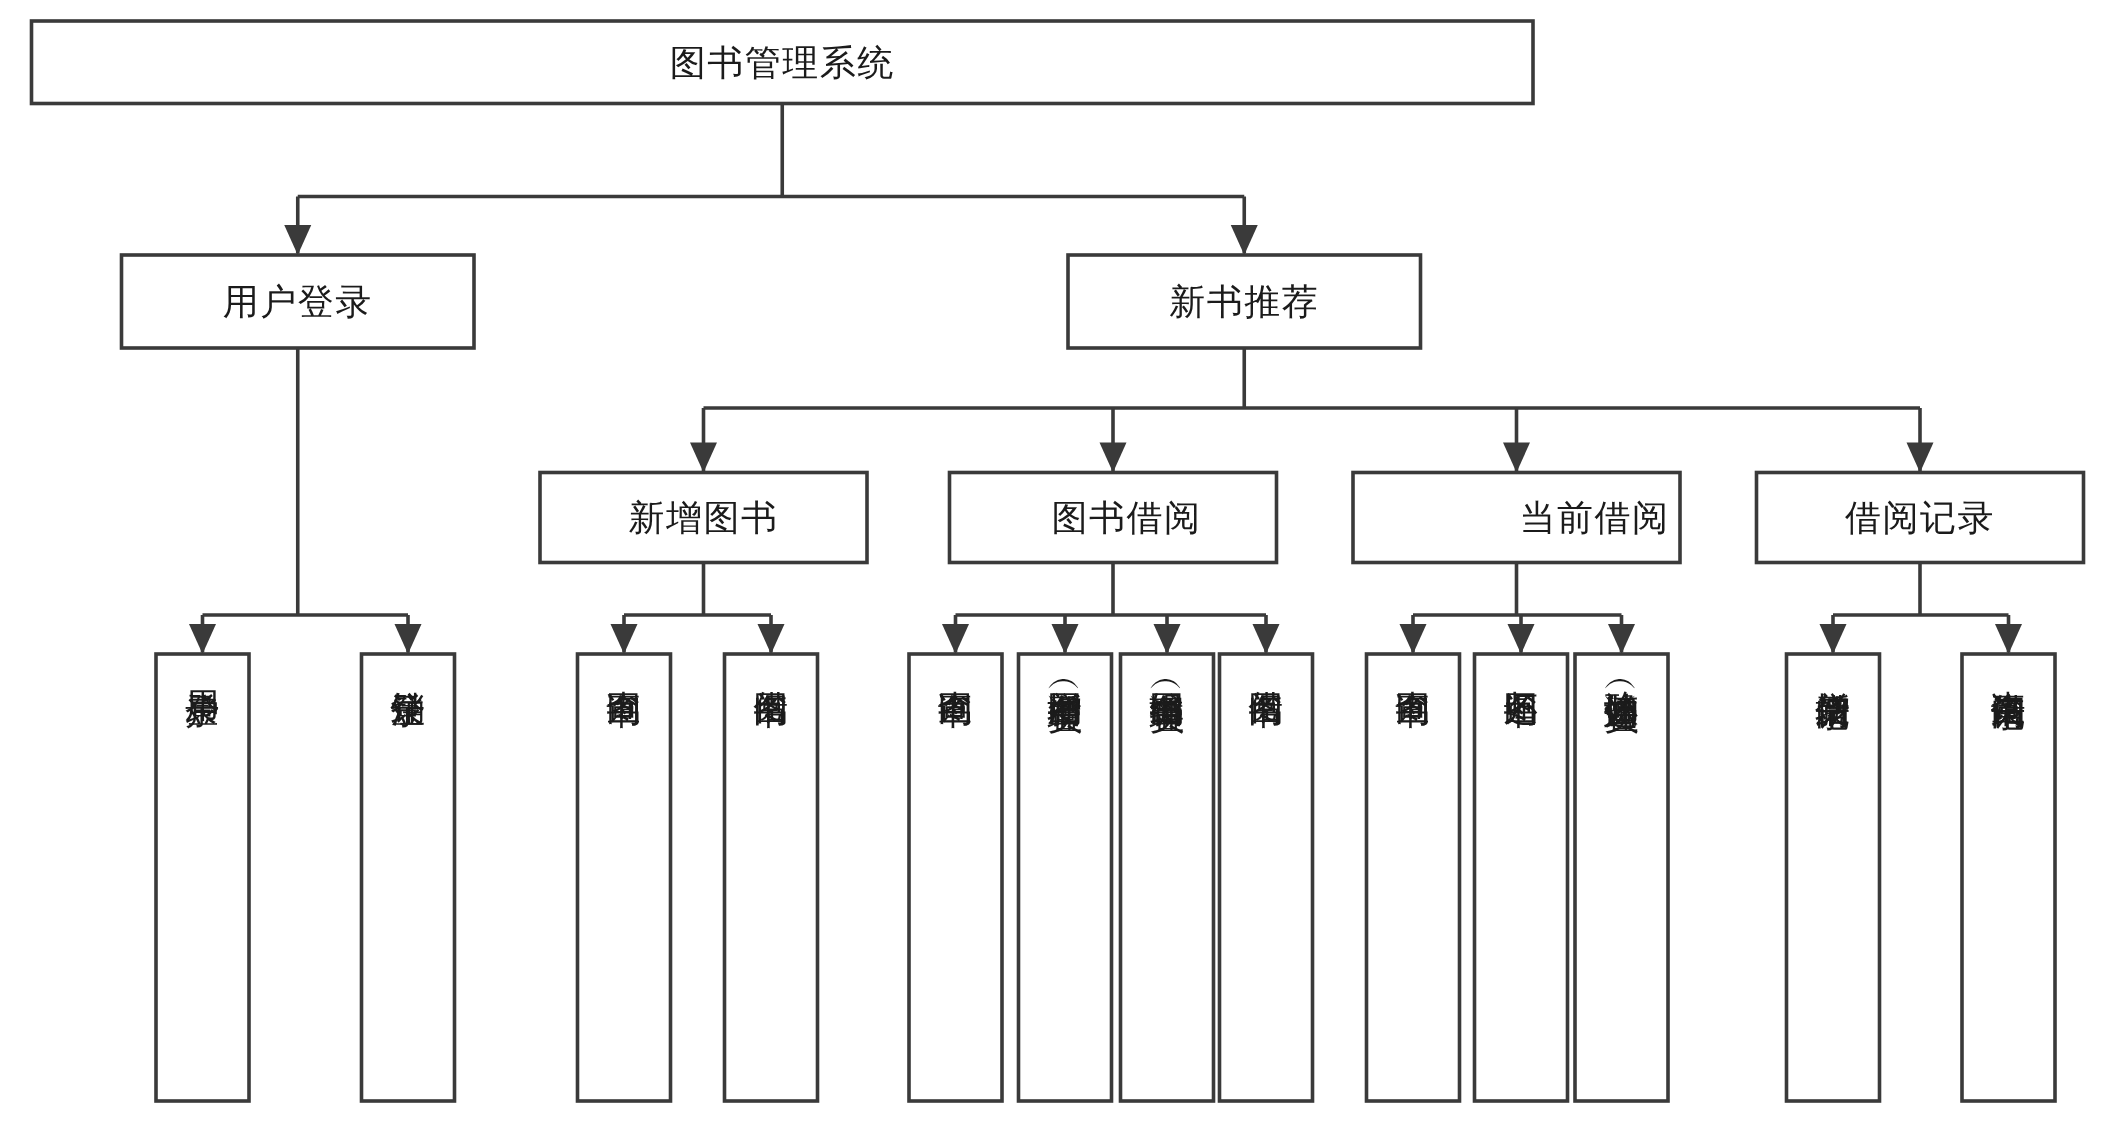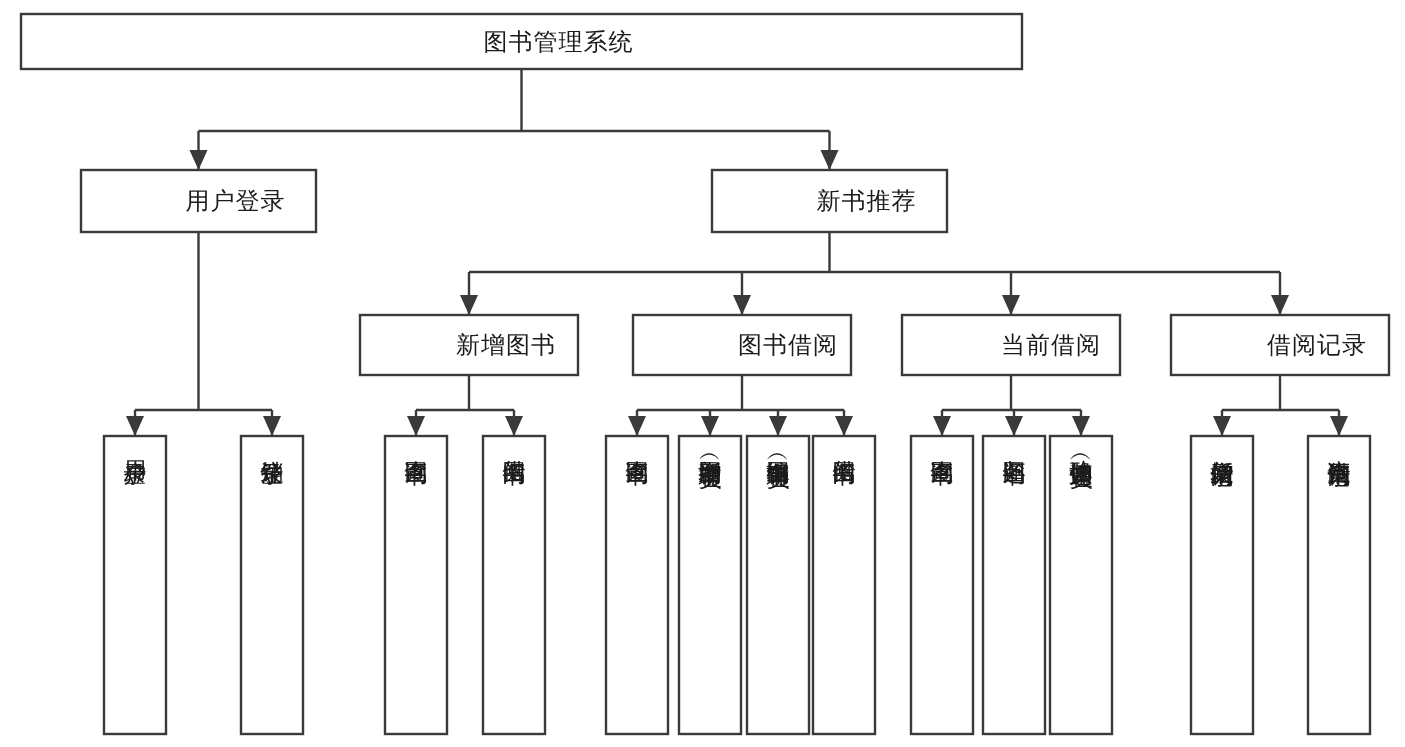--- a/index.html
+++ b/index.html
@@ -60,21 +60,20 @@
     letter-spacing: 1px;
     white-space: nowrap;
     font-family: "Liberation Sans", "DejaVu Sans", sans-serif;
   }
   .hlabel-wrap {
     position: absolute;
     display: flex;
     align-items: center;
     justify-content: center;
     pointer-events: none;
-    padding-left: 37px;
   }
   .hlabel-text {
     font-size: 24px;
     color: #1b1b1b;
     letter-spacing: 1px;
     white-space: nowrap;
     font-family: "Liberation Sans", "DejaVu Sans", sans-serif;
   }
   #watermark {
     position: absolute;
@@ -180,21 +179,21 @@
       </div>
       <div class="hlabel-wrap" style="left: 712px; top: 170px; width: 235px; height: 62px;">
         <span class="hlabel-text">新书推荐</span>
       </div>
       <div class="hlabel-wrap" style="left: 360px; top: 315px; width: 218px; height: 60px;">
         <span class="hlabel-text">新增图书</span>
       </div>
       <div class="hlabel-wrap" style="left: 633px; top: 315px; width: 236px; height: 60px;">
         <span class="hlabel-text">图书借阅</span>
       </div>
-      <div class="hlabel-wrap" style="left: 902px; top: 315px; width: 224px; height: 60px;">
+      <div class="hlabel-wrap" style="left: 951px; top: 315px; width: 224px; height: 60px;">
         <span class="hlabel-text">当前借阅</span>
       </div>
       <div class="hlabel-wrap" style="left: 1171px; top: 315px; width: 218px; height: 60px;">
         <span class="hlabel-text">借阅记录</span>
       </div>
       <div class="vlabel-wrap" style="left: 104px; top: 436px; width: 62px; height: 298px; align-items: flex-start; padding-top: 6px; box-sizing: border-box;">
         <span class="vlabel-text">用户登录</span>
       </div>
       <div class="vlabel-wrap" style="left: 241px; top: 436px; width: 62px; height: 298px; align-items: flex-start; padding-top: 6px; box-sizing: border-box;">
         <span class="vlabel-text">注销登录</span>

